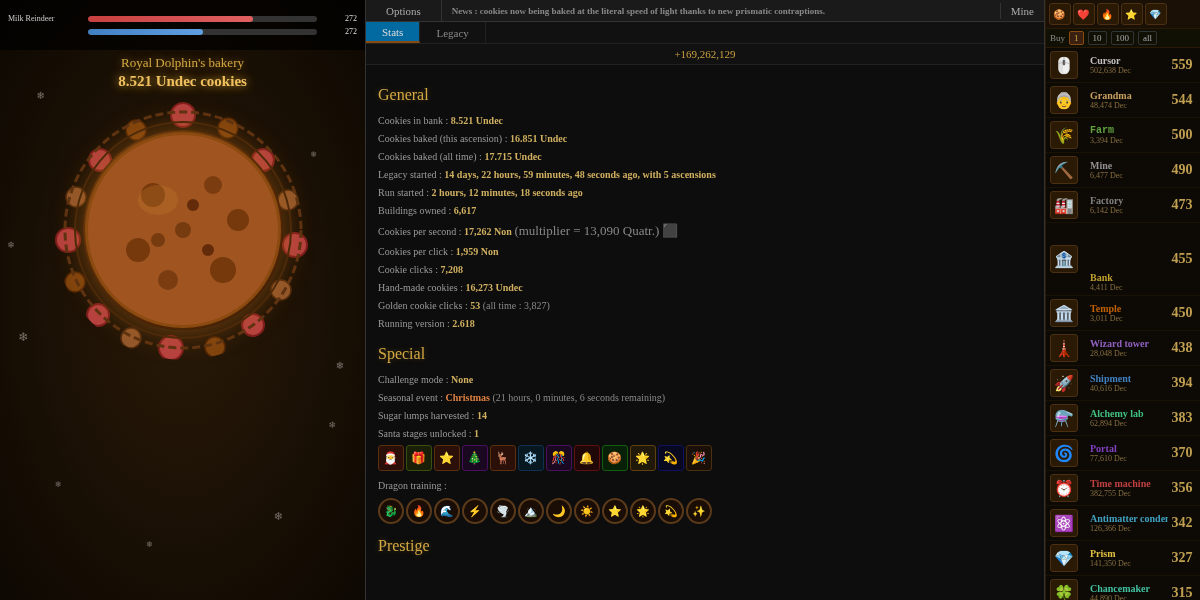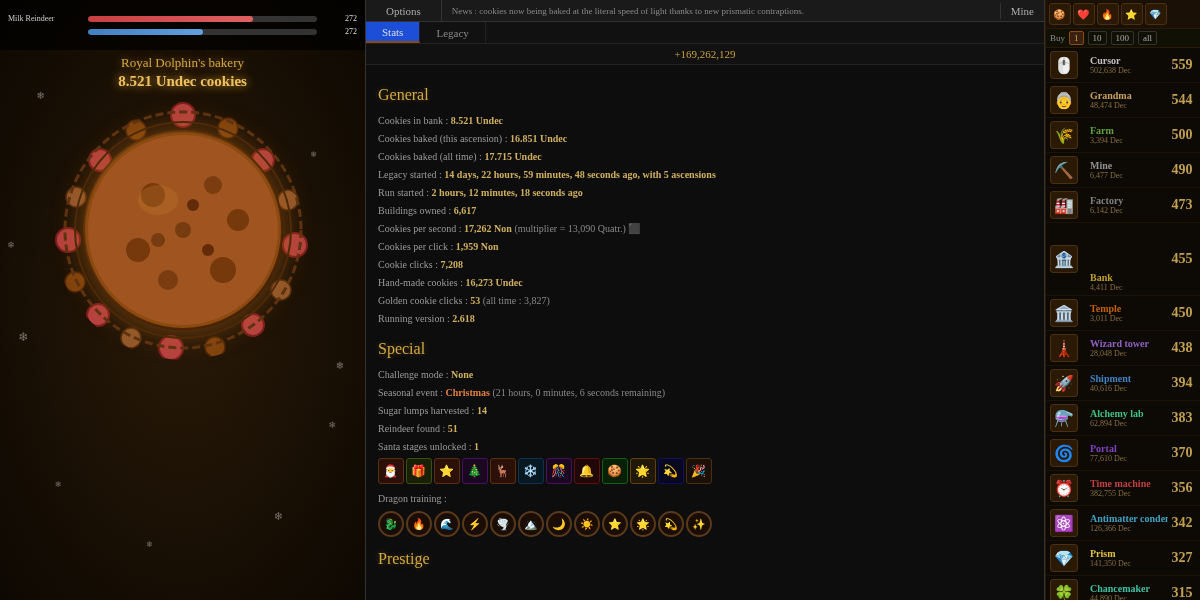--- a/index.html
+++ b/index.html
@@ -168,20 +168,21 @@
     }
 
     .news-ticker {
       flex: 1;
       font-size: 9px;
       color: #888;
       padding: 0 10px;
       overflow: hidden;
       white-space: nowrap;
       text-overflow: ellipsis;
+      font-weight: bold;
     }
 
     .info-btn {
       padding: 2px 10px;
       font-size: 11px;
       color: #aaa;
       border-left: 1px solid #333;
       cursor: pointer;
     }
 
@@ -197,21 +198,21 @@
       padding: 2px 16px;
       font-size: 11px;
       color: #888;
       cursor: pointer;
       border-right: 1px solid #222;
       display: flex;
       align-items: center;
     }
 
     .stats-tab.active {
-      background: #1d4ed8;
+      background: #0369a1;
       color: #ddd;
       border-bottom: 2px solid #8b4a0f;
     }
 
     
     .cookie-counter-display {
       background: #111;
       text-align: center;
       padding: 4px;
       border-bottom: 1px solid #222;
@@ -539,21 +540,21 @@
     <div class="stat-line">
       Legacy started : <span class="stat-value">14 days, 22 hours, 59 minutes, 48 seconds ago, with 5 ascensions</span>
     </div>
     <div class="stat-line">
       Run started : <span class="stat-value">2 hours, 12 minutes, 18 seconds ago</span>
     </div>
     <div class="stat-line">
       Buildings owned : <span class="stat-value">6,617</span>
     </div>
     <div class="stat-line">
-      Cookies per second : <span class="stat-value">17,262 Non</span> <span style="color:#888;font-size:10px;">(multiplier = 13,090 Quatr.) <span style="color:#e04040;">⬛</span></span>
+      Cookies per second : <span class="stat-value">17,262 Non</span> <span style="color:#888;font-size:13px;">(multiplier = 13,090 Quatr.) <span style="color:#e04040;">⬛</span></span>
     </div>
     <div class="stat-line">
       Cookies per click : <span class="stat-value">1,959 Non</span>
     </div>
     <div class="stat-line">
       Cookie clicks : <span class="stat-value">7,208</span>
     </div>
     <div class="stat-line">
       Hand-made cookies : <span class="stat-value">16,273 Undec</span>
     </div>
@@ -566,23 +567,20 @@
 
     <div class="section-title">Special</div>
     <div class="stat-line">
       Challenge mode : <span class="stat-value">None</span>
     </div>
     <div class="stat-line">
       Seasonal event : <span class="stat-value stat-orange">Christmas</span> <span style="color:#888;">(21 hours, 0 minutes, 6 seconds remaining)</span>
     </div>
     <div class="stat-line">
       Sugar lumps harvested : <span class="stat-value">14</span>
-    </div>
-    <div class="stat-line">
-      Reindeer found : <span class="stat-value">51</span>
     </div>
     <div class="stat-line">
       Santa stages unlocked : <span class="stat-value">1</span>
     </div>
 
     <div class="upgrade-row-icons">
       <div class="santa-icon" style="background:#2a1008;border:1px solid #5a3010;">🎅</div>
       <div class="santa-icon" style="background:#1a2008;border:1px solid #3a5010;">🎁</div>
       <div class="santa-icon" style="background:#2a1008;border:1px solid #5a3010;">⭐</div>
       <div class="santa-icon" style="background:#1a0820;border:1px solid #4a1060;">🎄</div>
@@ -648,21 +646,21 @@
       <div class="building-icon-wrap" style="font-size:16px;">👵</div>
       <div class="building-info">
         <div class="building-name" style="color:#c8a060;">Grandma</div>
         <div class="building-cps">48,474 Dec</div>
       </div>
       <div class="building-count">544</div>
     </div>
       <div class="building-item">
       <div class="building-icon-wrap" style="font-size:16px;">🌾</div>
       <div class="building-info">
-        <div class="building-name" style="color:#60a040;">Farm</div>
+        <div class="building-name" style="color:#60a040;font-family:Liberation Mono, monospace;">Farm</div>
         <div class="building-cps">3,394 Dec</div>
       </div>
       <div class="building-count">500</div>
     </div>
       <div class="building-item">
       <div class="building-icon-wrap" style="font-size:16px;">⛏️</div>
       <div class="building-info">
         <div class="building-name" style="color:#909090;">Mine</div>
         <div class="building-cps">6,477 Dec</div>
       </div>

